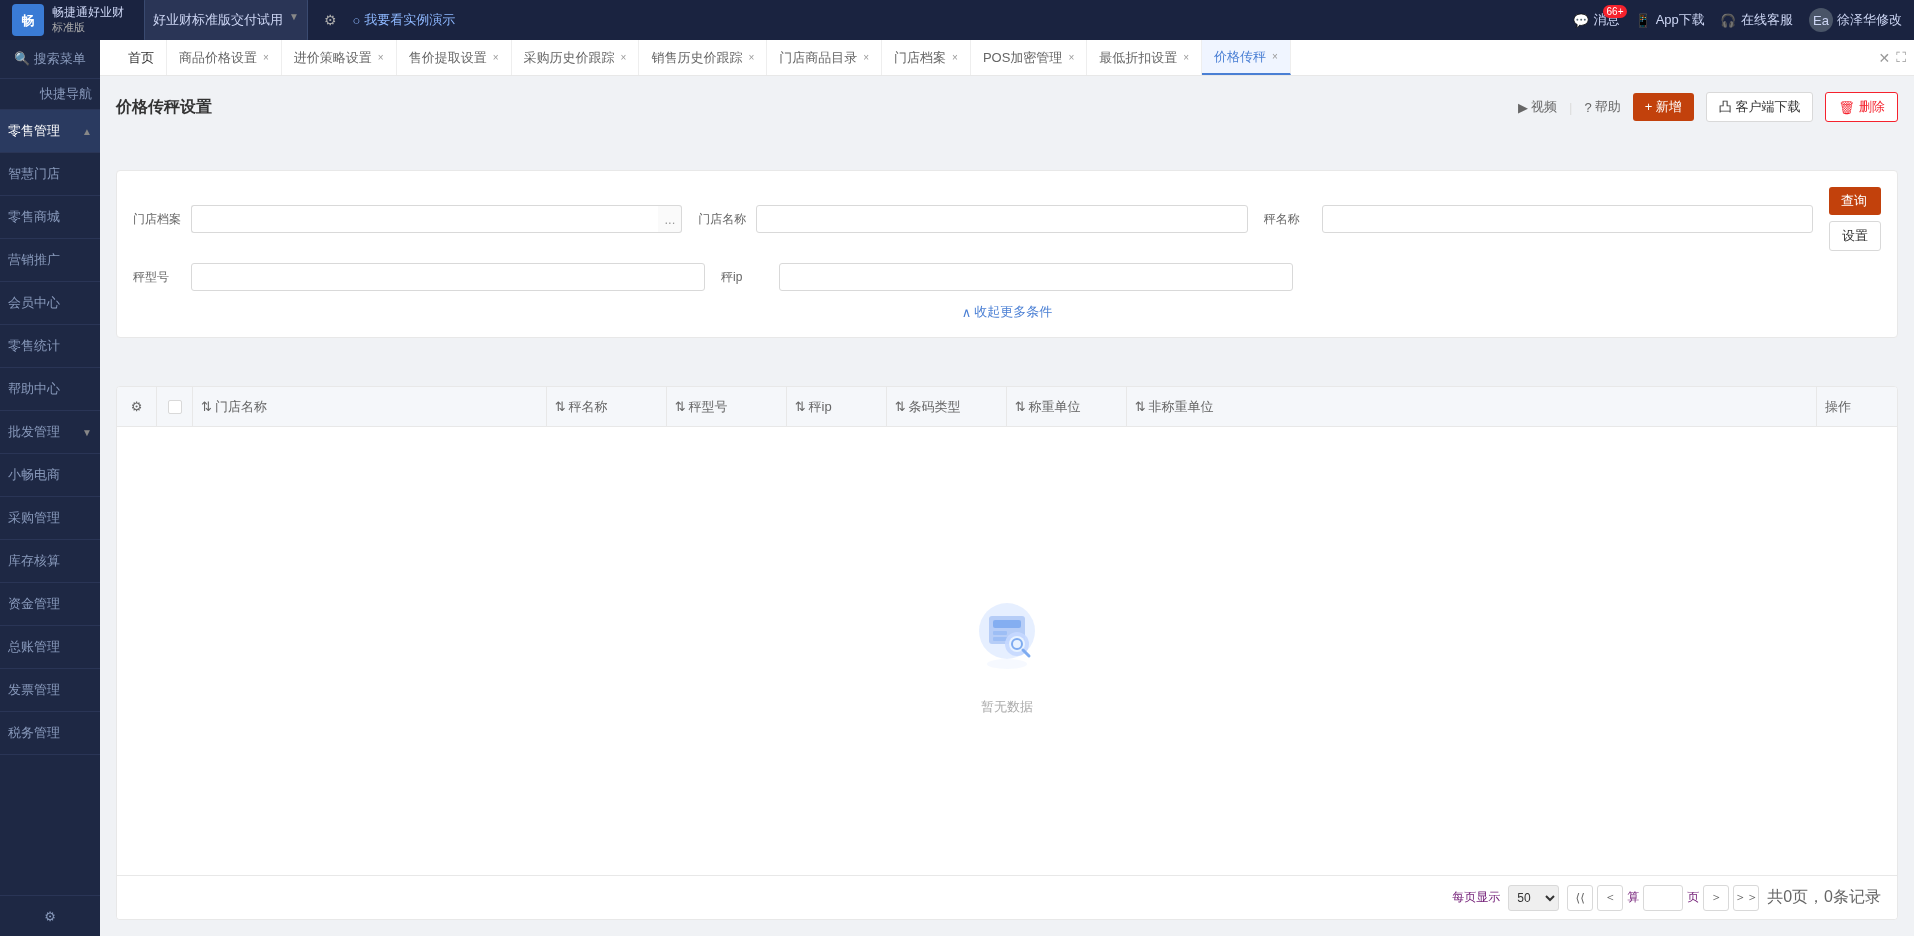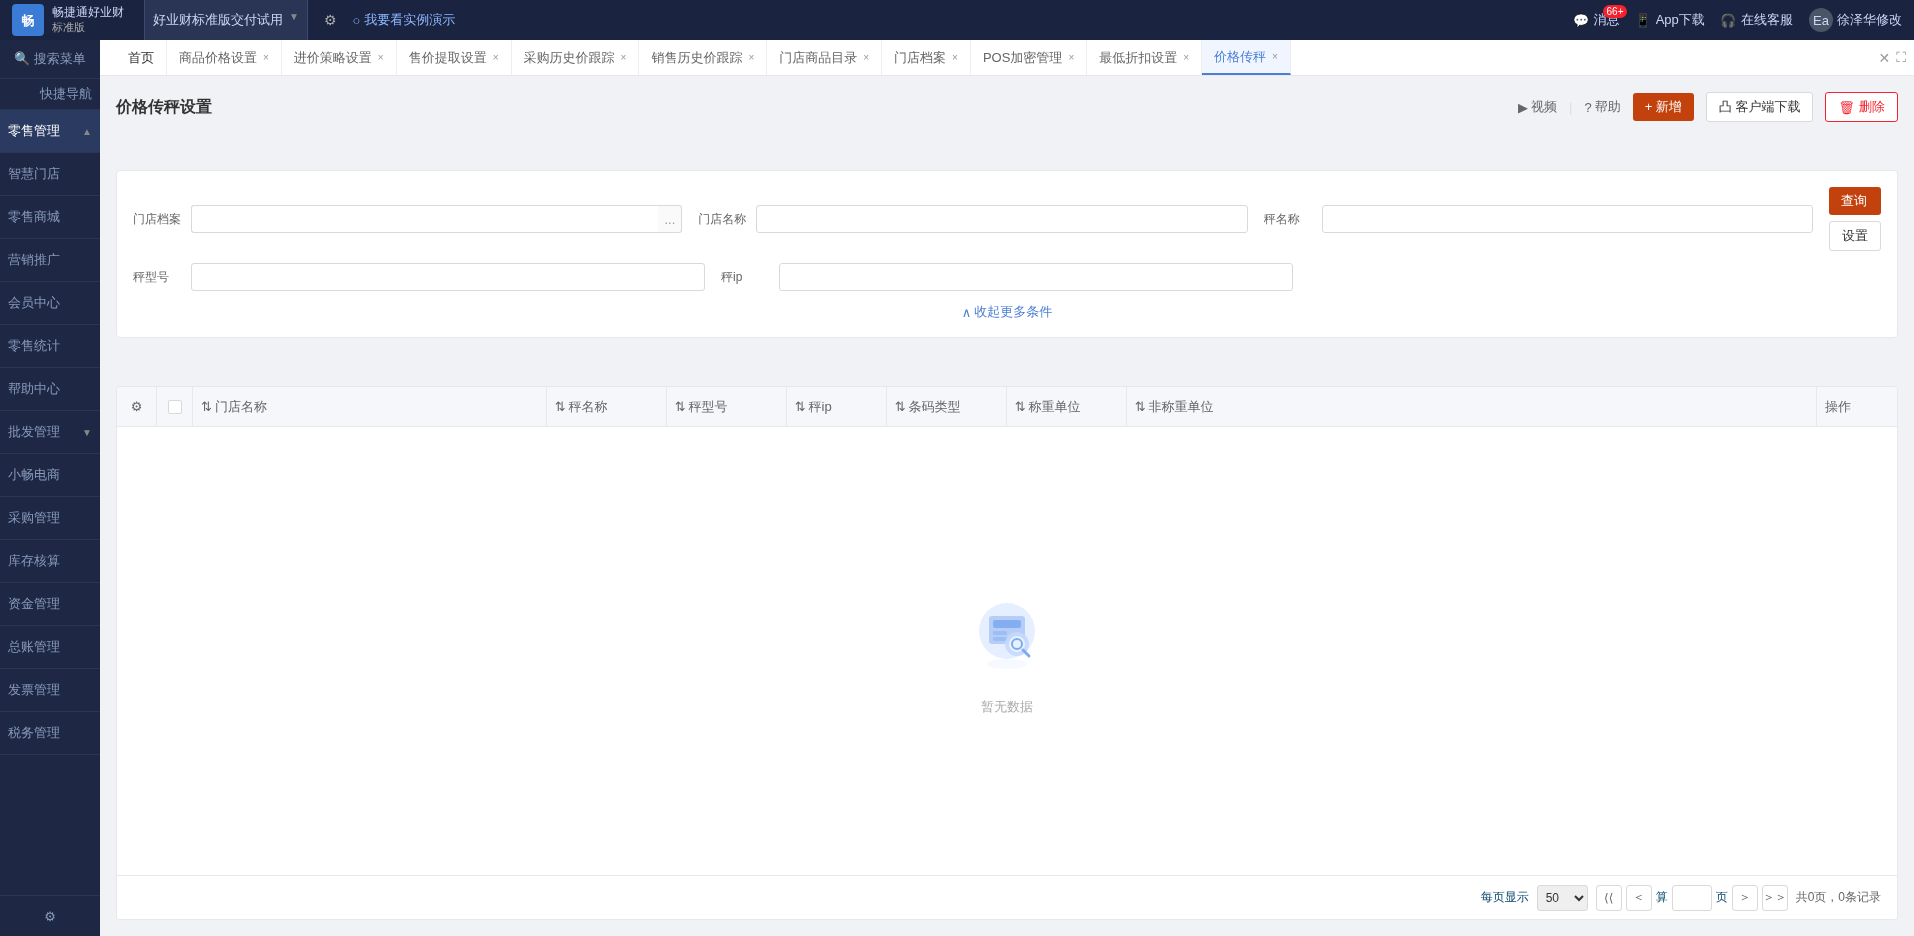--- a/index.html
+++ b/index.html
@@ -439,21 +439,21 @@
       border-top: 1px solid #e8e8e8;
       height: 44px;
       display: flex;
       align-items: center;
       justify-content: flex-end;
       padding: 0 16px;
       gap: 8px;
       flex-shrink: 0;
     }
     .pagination-label {
-      color: #0c4a6e;
+      color: #701a75;
       font-size: 12px;
     }
     .pagination-select {
       border: 1px solid #d9d9d9;
       border-radius: 3px;
       padding: 2px 4px;
       font-size: 12px;
       color: #333;
       height: 26px;
     }
@@ -480,21 +480,21 @@
     .page-input {
       width: 40px;
       height: 26px;
       border: 1px solid #d9d9d9;
       border-radius: 3px;
       text-align: center;
       font-size: 12px;
     }
     .page-total {
       color: #666;
-      font-size: 12px;
+      font-size: 16px;
     }
 
     
     .checkbox {
       width: 14px;
       height: 14px;
       border: 1px solid #d9d9d9;
       border-radius: 2px;
       background: #fff;
       cursor: pointer;

